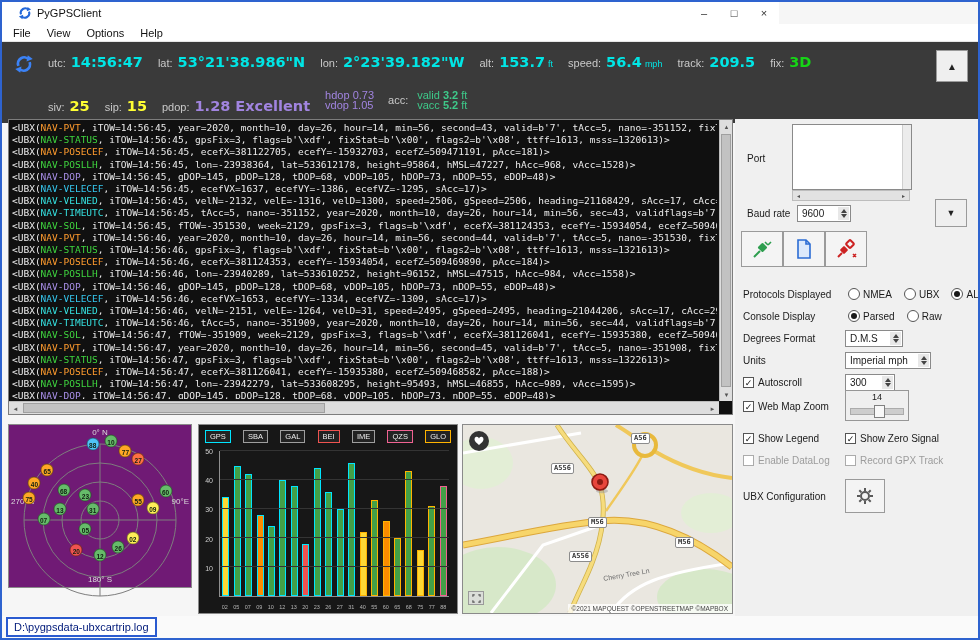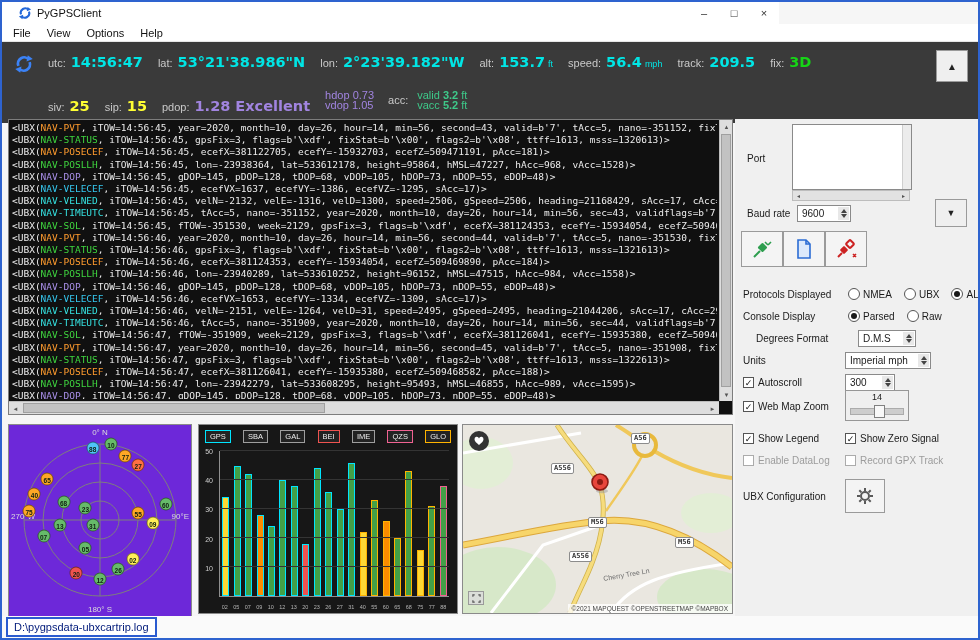--- a/index.html
+++ b/index.html
@@ -63,21 +63,21 @@
   .dis{color:#9c9c9c;}
   .dis .cb{border-color:#ababab;}
   .scale{position:absolute;left:102px;top:-7px;width:64px;height:31px;border:1px solid #969696;background:#efefef;text-align:center;box-sizing:border-box;}
   .scale .sval{font-size:9px;margin-top:1px;}
   .strough{position:absolute;left:4px;right:4px;bottom:5px;height:5px;background:#cdcdcd;border:1px solid #ababab;}
   .shandle{position:absolute;left:45%;top:-4px;width:9px;height:11px;background:#f8f8f8;border:1px solid #808080;}
   .gearbtn{position:absolute;left:102px;top:-8px;width:38px;height:32px;background:#f4f4f4;border:1px solid #9a9a9a;display:flex;align-items:center;justify-content:center;}
   .cblabel{margin-left:4px;}
 
   
-  .skyview{position:absolute;left:6px;top:422px;width:184px;height:194px;background:#6d28d9;border:1px solid #8a8a8a;box-sizing:border-box;}
+  .skyview{position:absolute;left:6px;top:422px;width:184px;height:164px;background:#701a75;border:1px solid #8a8a8a;box-sizing:border-box;}
   .compass{position:absolute;font-size:8px;color:#dcdcdc;white-space:nowrap;}
   .sat{position:absolute;width:13px;height:13px;border-radius:50%;font-size:6.5px;font-weight:bold;color:#102010;text-align:center;line-height:13px;transform:translate(-50%,-50%);border:1px solid rgba(0,0,0,.45);box-sizing:border-box;}
 
   
   .graph{position:absolute;left:196px;top:422px;width:260px;height:190px;background:#171717;border:1px solid #8a8a8a;box-sizing:border-box;}
   .legend{position:absolute;left:6px;right:6px;top:5px;display:flex;justify-content:space-between;}
   .chip{border:1px solid;color:#eee;font-size:7.5px;padding:1px 4px;background:rgba(255,255,255,0.05);}
   .plot{position:absolute;left:20px;top:26px;right:8px;bottom:16px;border-left:1px solid #8f8f8f;border-bottom:1px solid #8f8f8f;}
   .gline{position:absolute;left:0;right:0;height:1px;background:#343434;}
   .bars{position:absolute;left:0;right:0;top:0;bottom:0;display:flex;align-items:flex-end;}
@@ -307,21 +307,21 @@
             <span class="radio sel"></span>
             <span>Parsed</span>
           </div>
         <div class="ropt">
             <span class="radio"></span>
             <span>Raw</span>
           </div>
       </div>
     </div>
 
-    <div class="srow" style="top:210px;margin-left:13px;">
+    <div class="srow" style="top:210px;">
       <span>Degrees Format</span>
       <div class="spin atc" style="width:58px;">
         <span>D.M.S</span>
         <div class="arrows">
             <div class="tri-up"></div>
             <div class="tri-dn"></div>
           </div>
       </div>
     </div>
 

